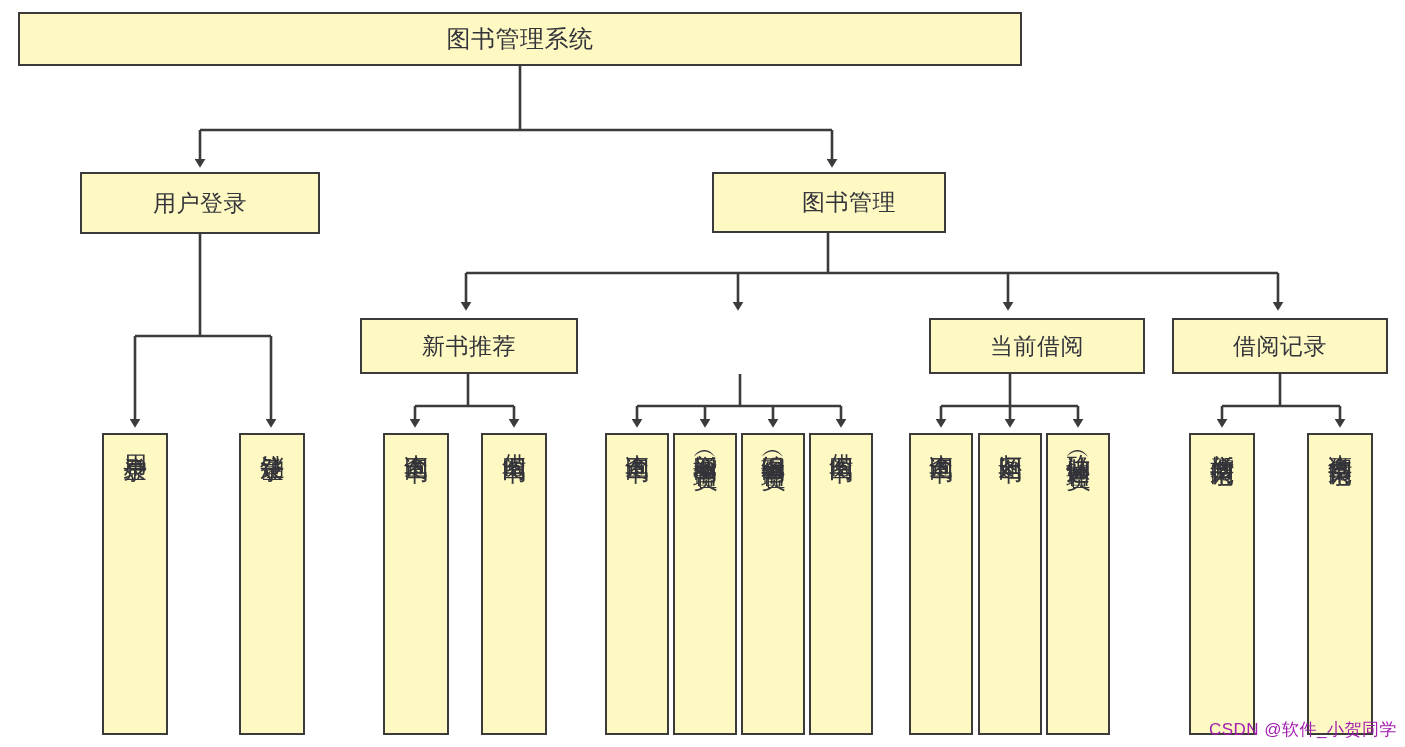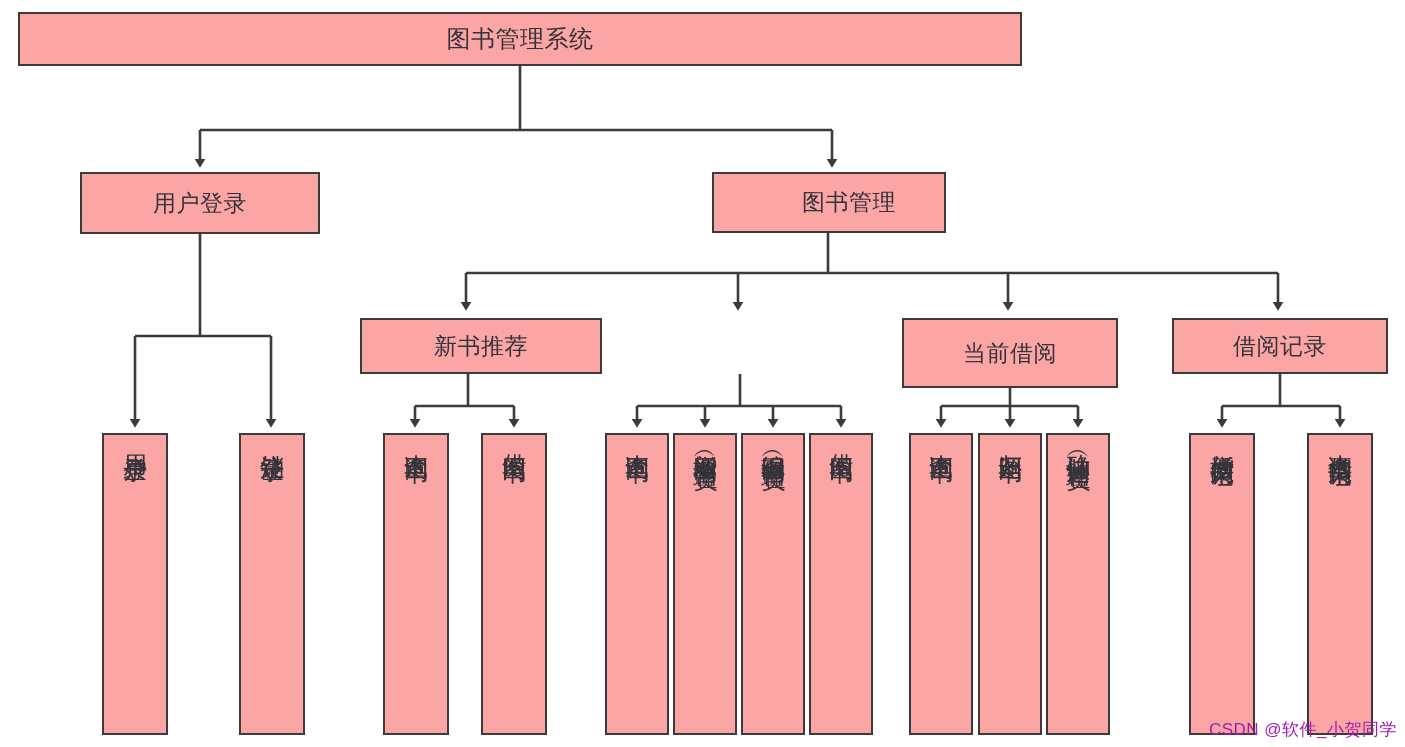--- a/index.html
+++ b/index.html
@@ -13,21 +13,21 @@
   #canvas {
     position: relative;
     width: 1405px;
     height: 747px;
     background: #ffffff;
     overflow: hidden;
   }
   .node {
     position: absolute;
     box-sizing: border-box;
-    background: #fca5a5;
+    background: #fef9c3;
     border: 2.5px solid #3b3b3b;
     display: flex;
     align-items: center;
     justify-content: center;
     color: #33333a;
   }
   .node .label {
     display: block;
     text-align: center;
     line-height: 1.15;
@@ -136,24 +136,24 @@
     <span class="label">图书管理系统</span>
   </div>
 
   <div class="node h" style="left:80px; top:172px; width:240px; height:62px;">
     <span class="label">用户登录</span>
   </div>
   <div class="node h" style="left:712px; top:172px; width:234px; height:61px;padding-left:40px;">
     <span class="label">图书管理</span>
   </div>
 
-  <div class="node h" style="left:360px; top:318px; width:242px; height:56px;">
+  <div class="node h" style="left:360px; top:318px; width:218px; height:56px;">
     <span class="label">新书推荐</span>
   </div>
-  <div class="node h" style="left:902px; top:318px; width:216px; height:70px;">
+  <div class="node h" style="left:929px; top:318px; width:216px; height:56px;">
     <span class="label">当前借阅</span>
   </div>
   <div class="node h" style="left:1172px; top:318px; width:216px; height:56px;">
     <span class="label">借阅记录</span>
   </div>
 
   <div class="node v" style="left:102px; top:433px; width:66px; height:302px;">
     <span class="label">用户登录</span>
   </div>
   <div class="node v" style="left:239px; top:433px; width:66px; height:302px;">

